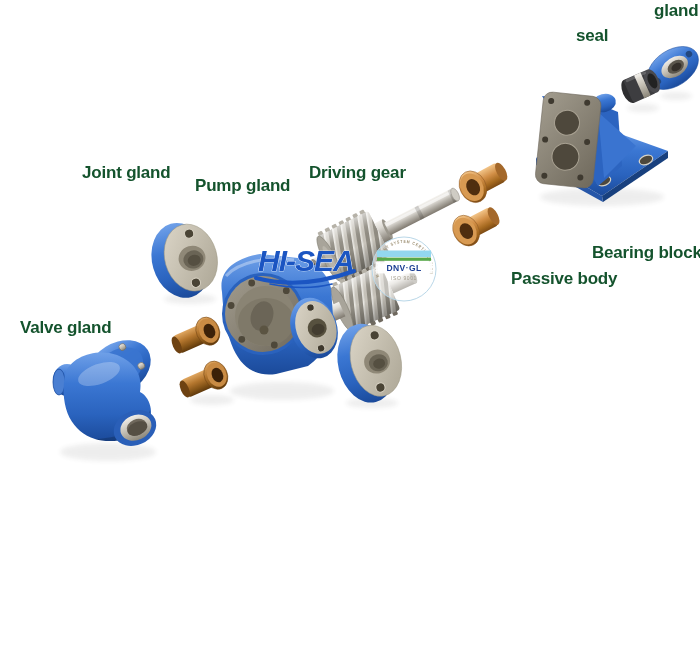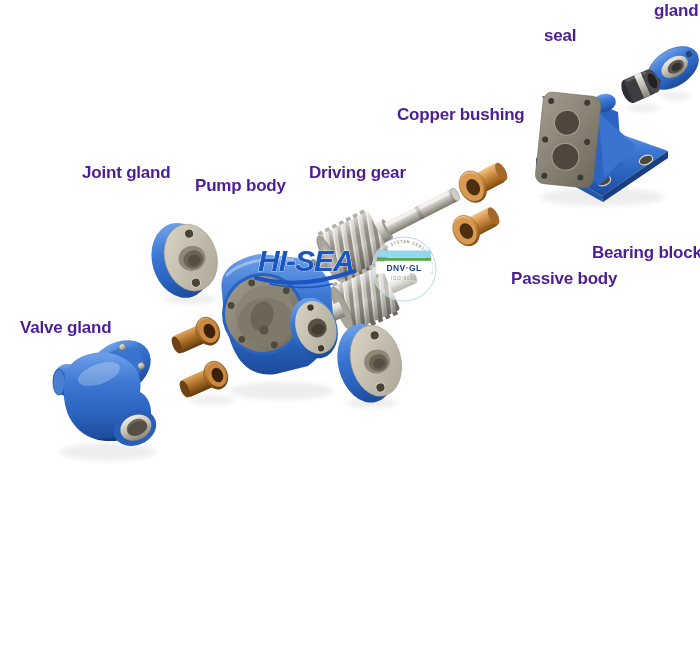--- a/index.html
+++ b/index.html
@@ -5,21 +5,21 @@
   html,body{margin:0;padding:0;background:#ffffff;}
   .stage{
     position:relative;width:700px;height:667px;background:#ffffff;overflow:hidden;
     font-family:"Liberation Sans",sans-serif;
   }
   .art{position:absolute;left:0;top:0;width:700px;height:667px;}
   .label{
     position:absolute;white-space:nowrap;
     font-family:"Liberation Sans",sans-serif;
     font-weight:700;font-size:17px;line-height:1.05;
-    color:#4c1d95;letter-spacing:-0.2px;
+    color:#14532d;letter-spacing:-0.2px;
   }
   .wm{
     font-family:"Liberation Sans",sans-serif;
     font-style:italic;font-weight:700;font-size:30px;
     fill:#1b55c2;stroke:#ffffff;stroke-width:0.7;paint-order:stroke;
     letter-spacing:-1px;
   }
   .wm-swoosh{stroke:#1b55c2;stroke-width:4;fill:none;stroke-linecap:round;}
   .wm-swoosh2{stroke:#1b55c2;stroke-width:1.6;fill:none;stroke-linecap:round;}
   .arc{font-size:4.3px;fill:#9b8d6f;letter-spacing:1.1px;font-weight:700;
@@ -315,21 +315,20 @@
       </text>
       <rect x="377" y="250.5" width="54" height="6.5" fill="#93d7ef"></rect>
       <rect x="377" y="257.6" width="54" height="3.2" fill="#57a94a"></rect>
       <rect x="375.5" y="261.4" width="57" height="12" fill="rgba(255,255,255,0.92)"></rect>
       <text x="404" y="270.6" class="brand">DNV·GL</text>
       <text x="404" y="279.8" class="iso">ISO 9001</text>
     </g>
   </svg>
 
   <div class="label" style="left:654px;top:2px">gland</div>
-  <div class="label" style="left:544px;top:27px">seal</div>
-  <div class="label" style="left:397px;top:106px">Copper bushing</div>
+  <div class="label" style="left:576px;top:27px">seal</div>
   <div class="label" style="left:309px;top:164px">Driving gear</div>
   <div class="label" style="left:82px;top:164px">Joint gland</div>
-  <div class="label" style="left:195px;top:177px">Pump body</div>
+  <div class="label" style="left:195px;top:177px">Pump gland</div>
   <div class="label" style="left:592px;top:244px">Bearing block</div>
   <div class="label" style="left:511px;top:270px">Passive body</div>
   <div class="label" style="left:20px;top:319px">Valve gland</div>
 </div>
 
 </body></html>

